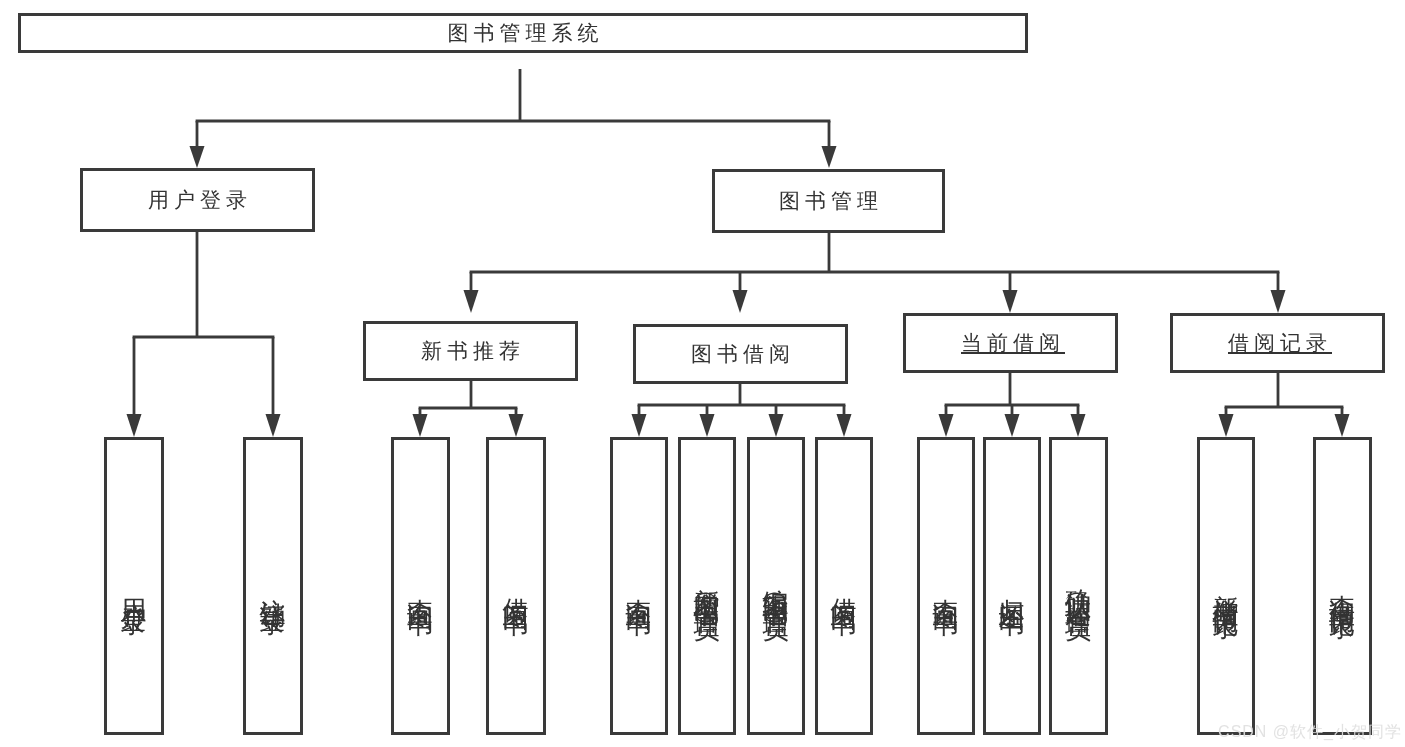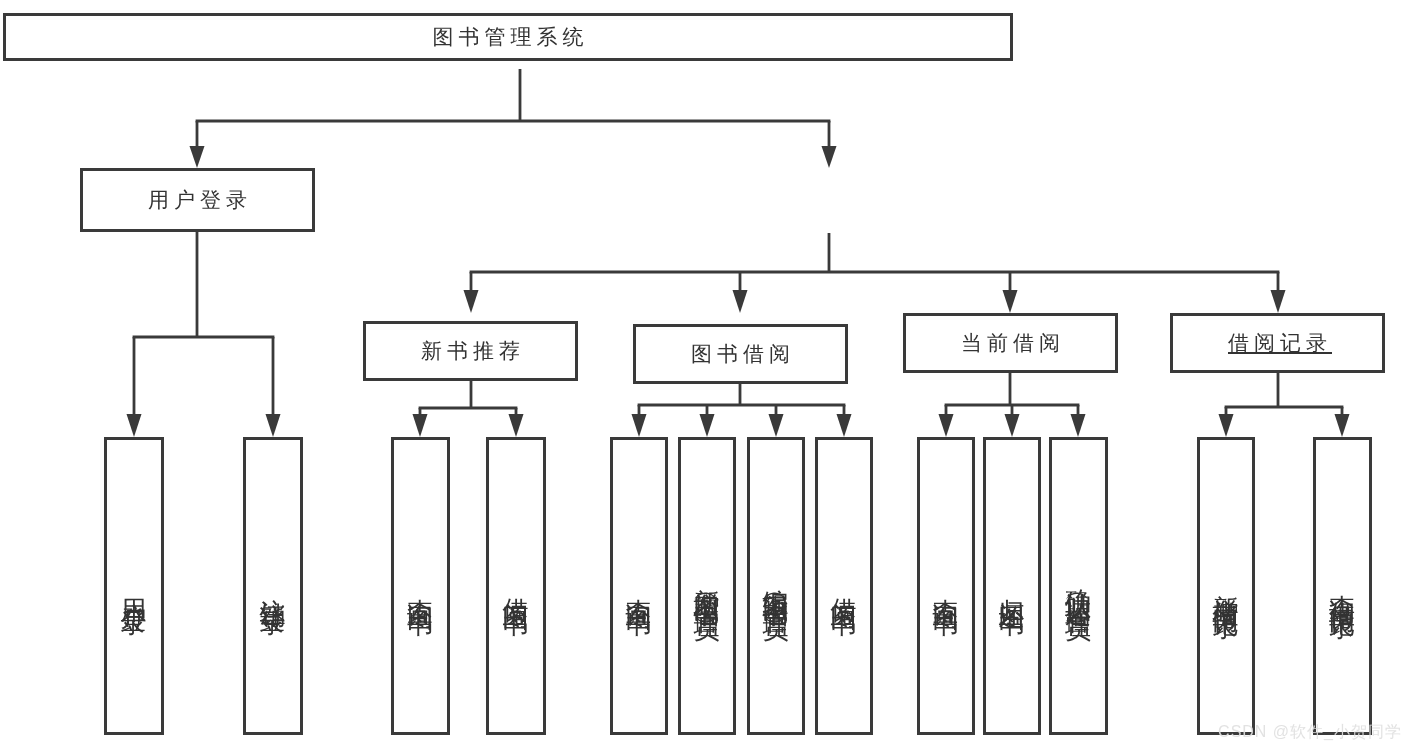--- a/index.html
+++ b/index.html
@@ -11,26 +11,26 @@
   .box{
     position:absolute;box-sizing:border-box;background:#ffffff;
     border:3px solid #3a3a3a;display:flex;align-items:center;justify-content:center;
   }
   .h-lbl{font-size:21px;letter-spacing:5px;white-space:nowrap;text-indent:5px;}
   .leaf .v-lbl{
     writing-mode:vertical-rl;text-orientation:mixed;
     font-size:26px;letter-spacing:4px;line-height:1;white-space:nowrap;
   }
   
-  .n-root{left:3px;top:13px;width:1010px;height:48px;}
+  .n-root{left:18px;top:13px;width:1010px;height:40px;}
   .n-user{left:80px;top:168px;width:235px;height:64px;}
   .n-mgmt{left:712px;top:169px;width:233px;height:64px;}
   .n-g0{left:363px;top:321px;width:215px;height:60px;}
   .n-g1{left:633px;top:324px;width:215px;height:60px;}
-  .n-g2{left:903px;top:313px;width:215px;height:60px;}
+  .n-g2{left:903px;top:313px;width:215px;height:60px;text-decoration:underline;}
   .n-g3{left:1170px;top:313px;width:215px;height:60px;text-decoration:underline;}
   .leaf{top:437px;height:298px;}
   .l0{left:104px;width:60px;}
   .l1{left:243px;width:60px;}
   .l2{left:391px;width:59px;}
   .l3{left:486px;width:60px;}
   .l4{left:610px;width:58px;}
   .l5{left:678px;width:58px;}
   .l6{left:747px;width:58px;}
   .l7{left:815px;width:58px;}
@@ -128,20 +128,23 @@
     </g>
   </svg>
 
   <div class="box n-root">
     <span class="h-lbl">图书管理系统</span>
   </div>
 
   <div class="box n-user">
     <span class="h-lbl">用户登录</span>
   </div>
+  <div class="box n-mgmt">
+    <span class="h-lbl">图书管理</span>
+  </div>
 
   <div class="box n-g0">
     <span class="h-lbl">新书推荐</span>
   </div>
   <div class="box n-g1">
     <span class="h-lbl">图书借阅</span>
   </div>
   <div class="box n-g2">
     <span class="h-lbl">当前借阅</span>
   </div>

